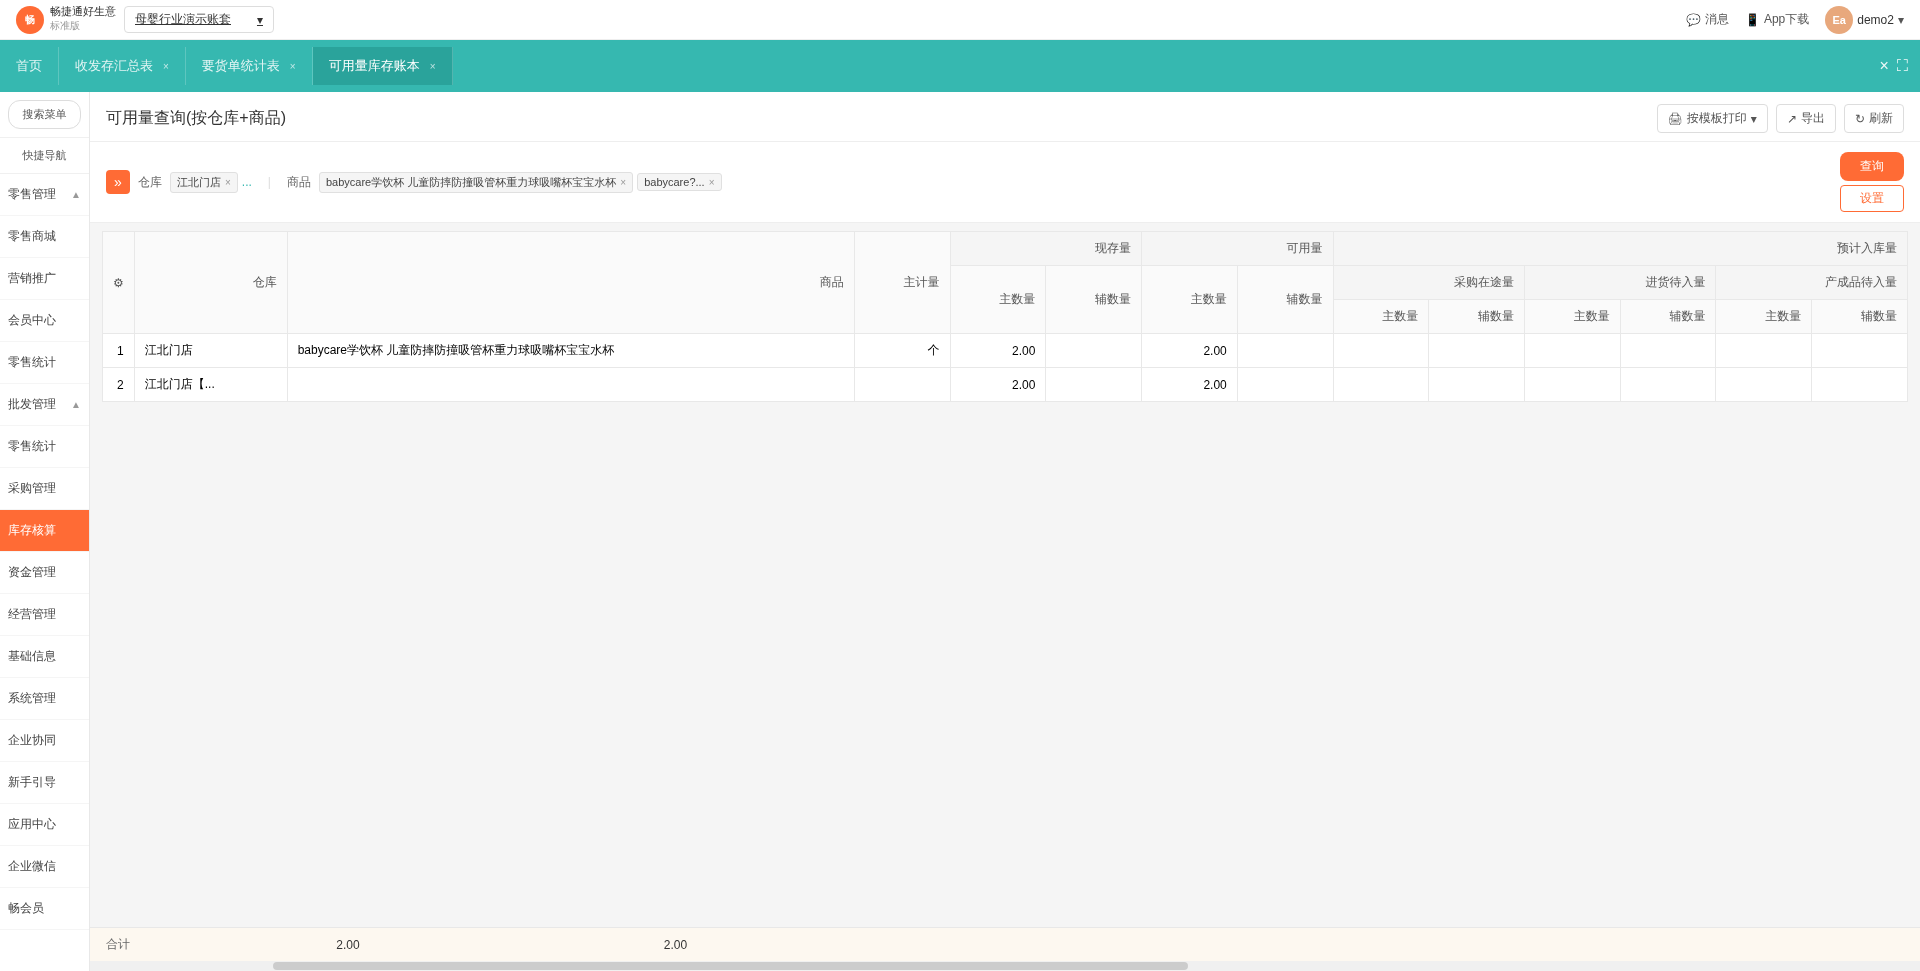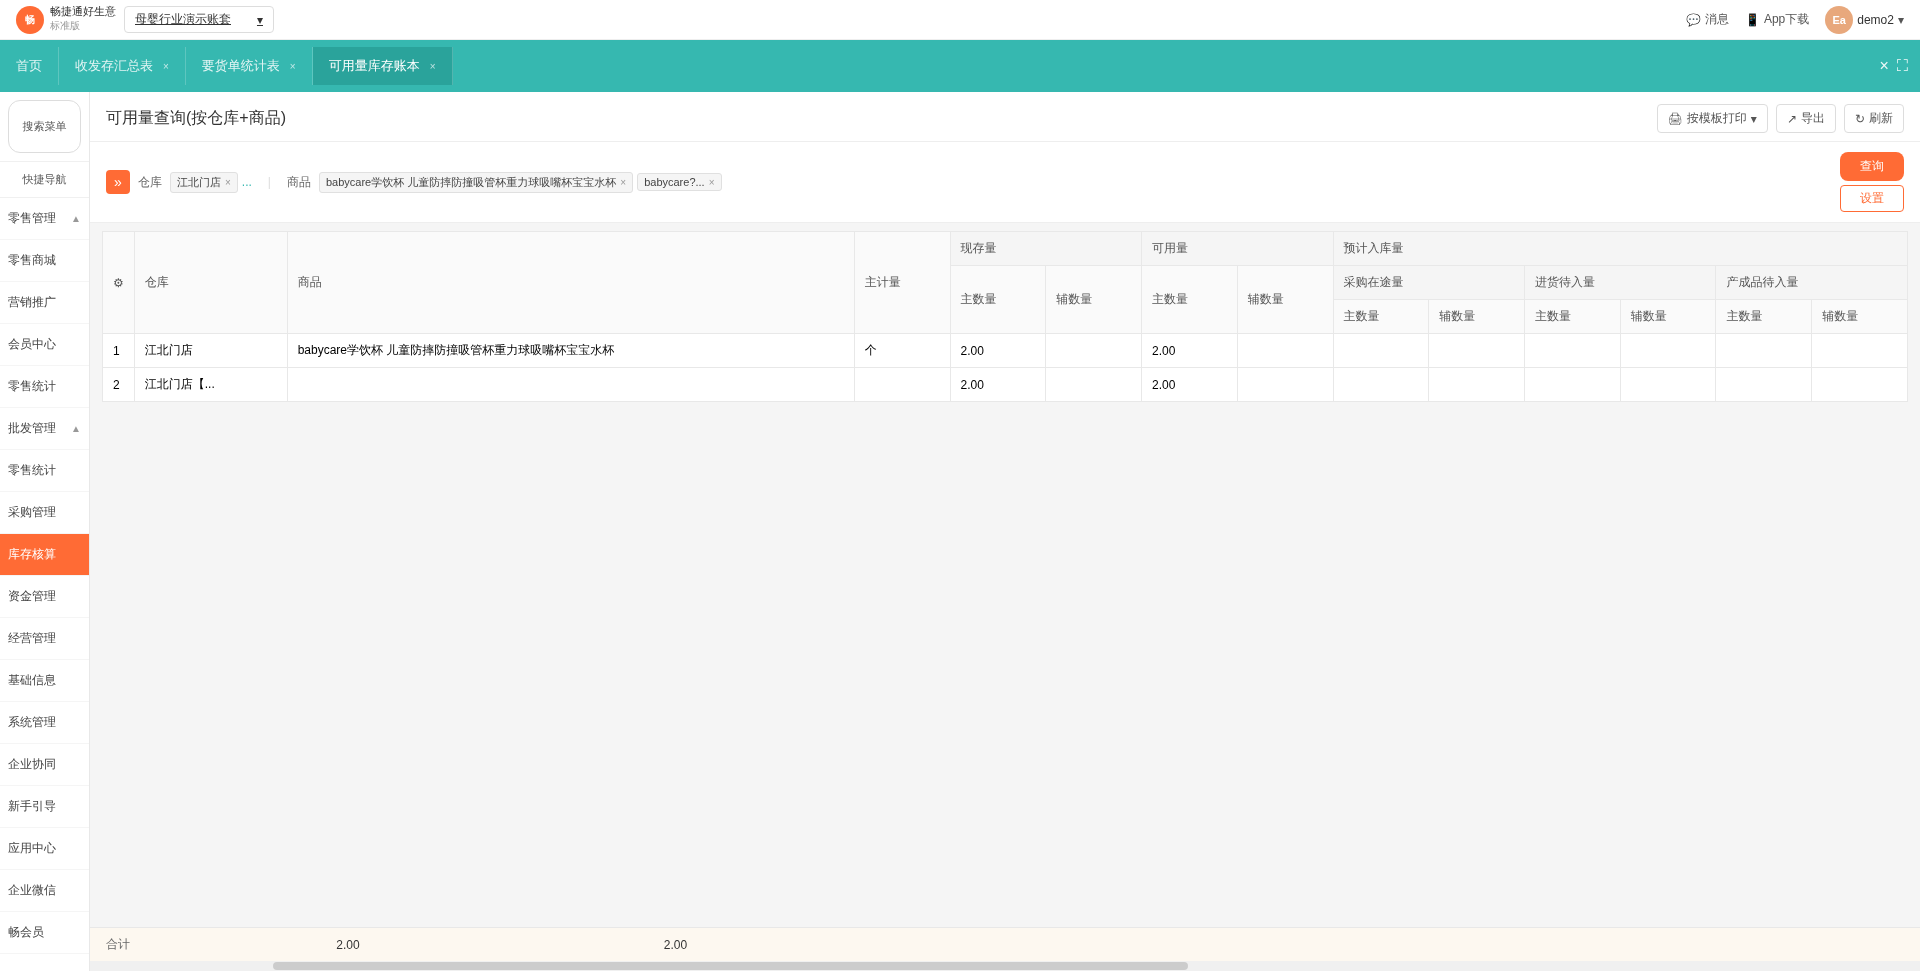--- a/index.html
+++ b/index.html
@@ -71,21 +71,21 @@
       flex-direction: column;
       overflow-y: auto;
       flex-shrink: 0;
     }
     .sidebar-search {
       padding: 8px;
       border-bottom: 1px solid #f0f0f0;
     }
     .sidebar-search-btn {
       width: 100%;
-      padding: 18px 4px;
+      padding: 6px 4px;
       background: #fff;
       border: 1px solid #ddd;
       border-radius: 12px;
       text-align: center;
       cursor: pointer;
       font-size: 11px;
       color: #555;
     }
     .sidebar-nav-btn {
       padding: 10px 8px;
@@ -173,21 +173,21 @@
     .table-container { flex: 1; overflow: auto; padding: 8px 12px; }
     .data-table {
       width: 100%;
       border-collapse: collapse;
       background: #fff;
       font-size: 12px;
     }
     .data-table th, .data-table td {
       border: 1px solid #e8e8e8;
       padding: 8px 10px;
-      text-align: left;
+      text-align: right;
       white-space: nowrap;
     }
     .data-table thead th {
       background: #fafafa;
       color: #555;
       font-weight: 500;
     }
     .data-table thead .group-header {
       background: #f5f5f5;
     }

